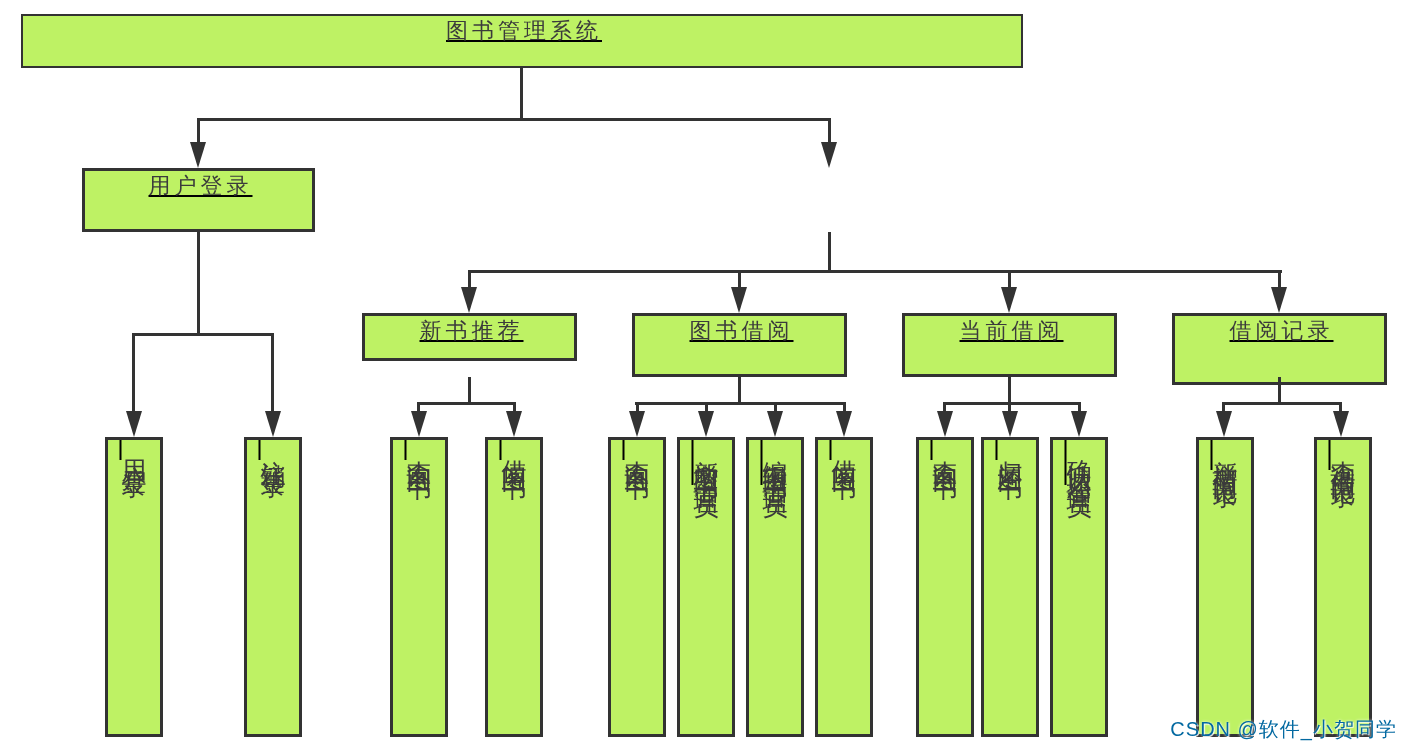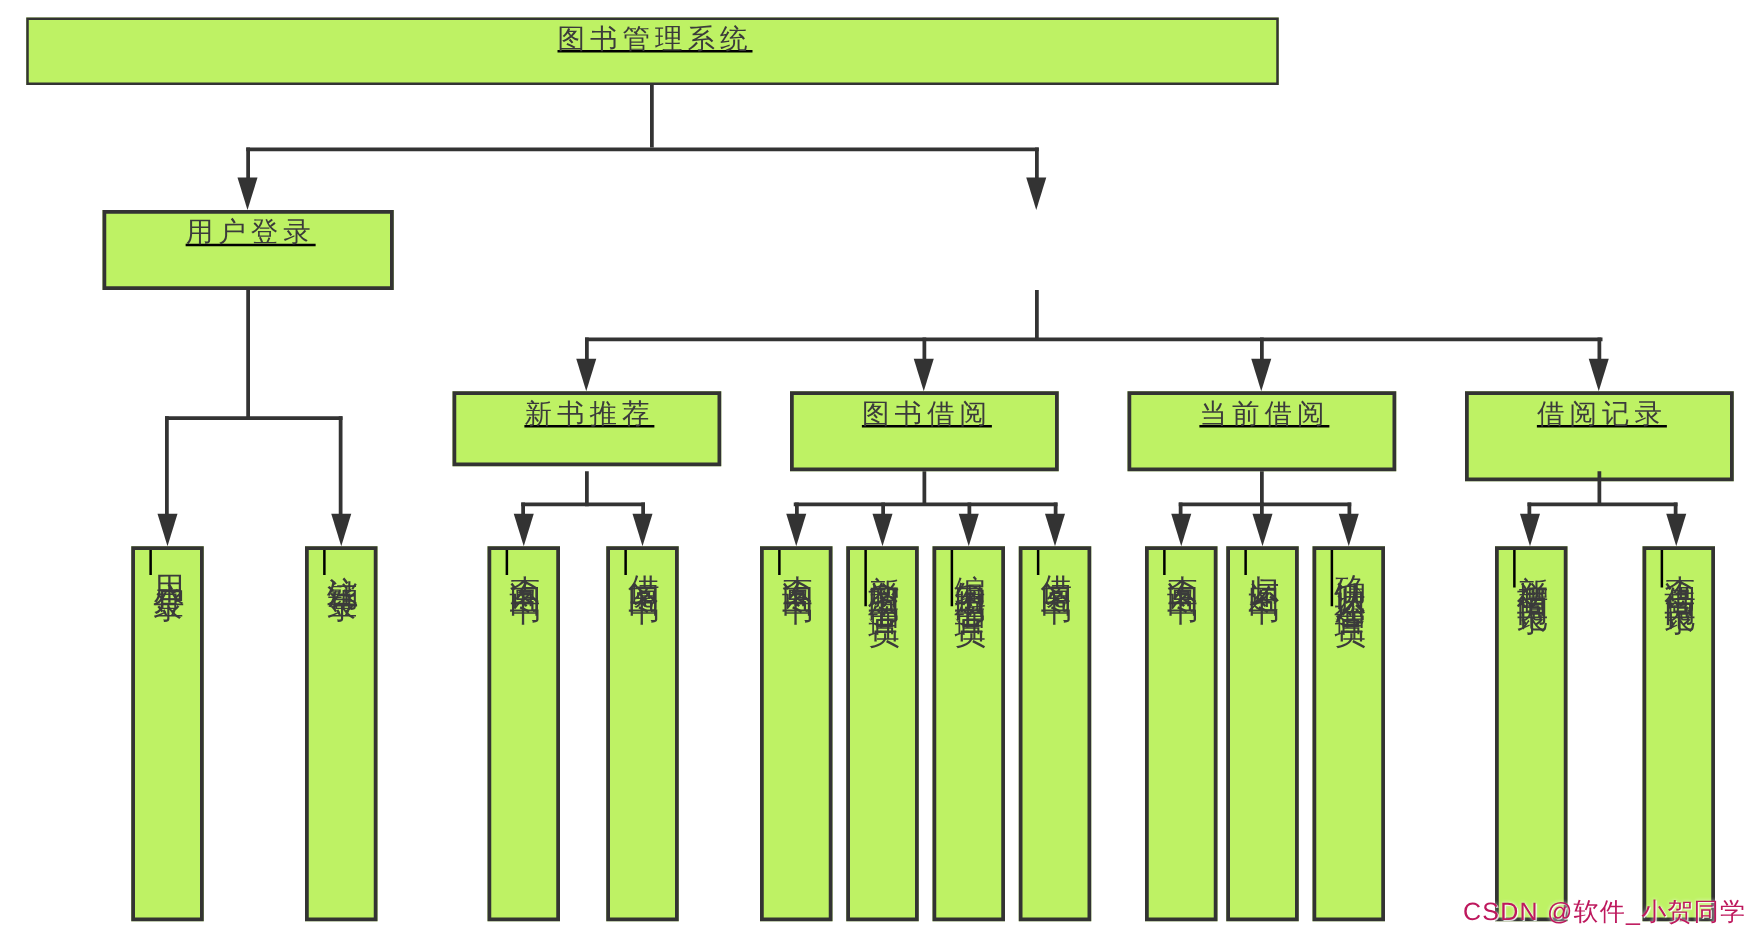--- a/index.html
+++ b/index.html
@@ -45,21 +45,21 @@
     width:0;height:0;
     border-left:8px solid transparent;
     border-right:8px solid transparent;
     border-top:26px solid var(--line);
   }
   .watermark{
     position:absolute;
     right:8px;bottom:4px;
     font-size:20px;
     letter-spacing:1px;
-    color:#be185d;
+    color:#0369a1;
     text-shadow:0 0 3px rgba(255,255,255,0.95), 1px 1px 0 rgba(255,255,255,0.8);
     white-space:nowrap;
   }
 </style>
 </head>
 <body>
 
 <div class="canvas">
 
   <div class="node thin" style="left:21px;top:14px;width:1002px;height:54px;">
@@ -94,21 +94,21 @@
     <div class="vline" style="left:468px;top:270px;height:22px;"></div>
     <div class="vline" style="left:738px;top:270px;height:22px;"></div>
     <div class="vline" style="left:1008px;top:270px;height:22px;"></div>
     <div class="vline" style="left:1278px;top:270px;height:22px;"></div>
     <div class="arrow" style="left:461px;top:287px;"></div>
     <div class="arrow" style="left:731px;top:287px;"></div>
     <div class="arrow" style="left:1001px;top:287px;"></div>
     <div class="arrow" style="left:1271px;top:287px;"></div>
   </div>
 
-  <div class="node" style="left:362px;top:313px;width:215px;height:60px;">
+  <div class="node" style="left:362px;top:313px;width:215px;height:48px;">
     <span class="hlabel">新书推荐</span>
   </div>
   <div class="node" style="left:632px;top:313px;width:215px;height:64px;">
     <span class="hlabel">图书借阅</span>
   </div>
   <div class="node" style="left:902px;top:313px;width:215px;height:64px;">
     <span class="hlabel">当前借阅</span>
   </div>
   <div class="node" style="left:1172px;top:313px;width:215px;height:72px;">
     <span class="hlabel">借阅记录</span>

